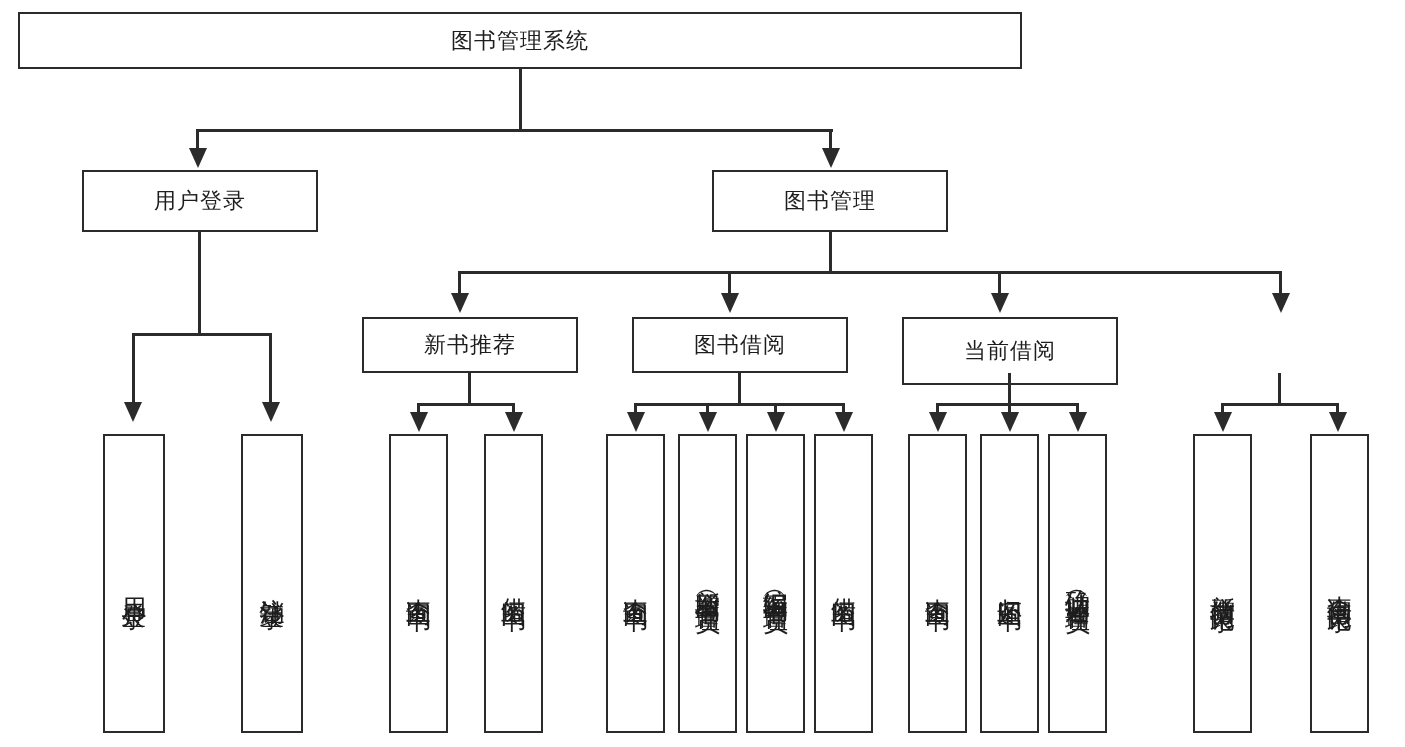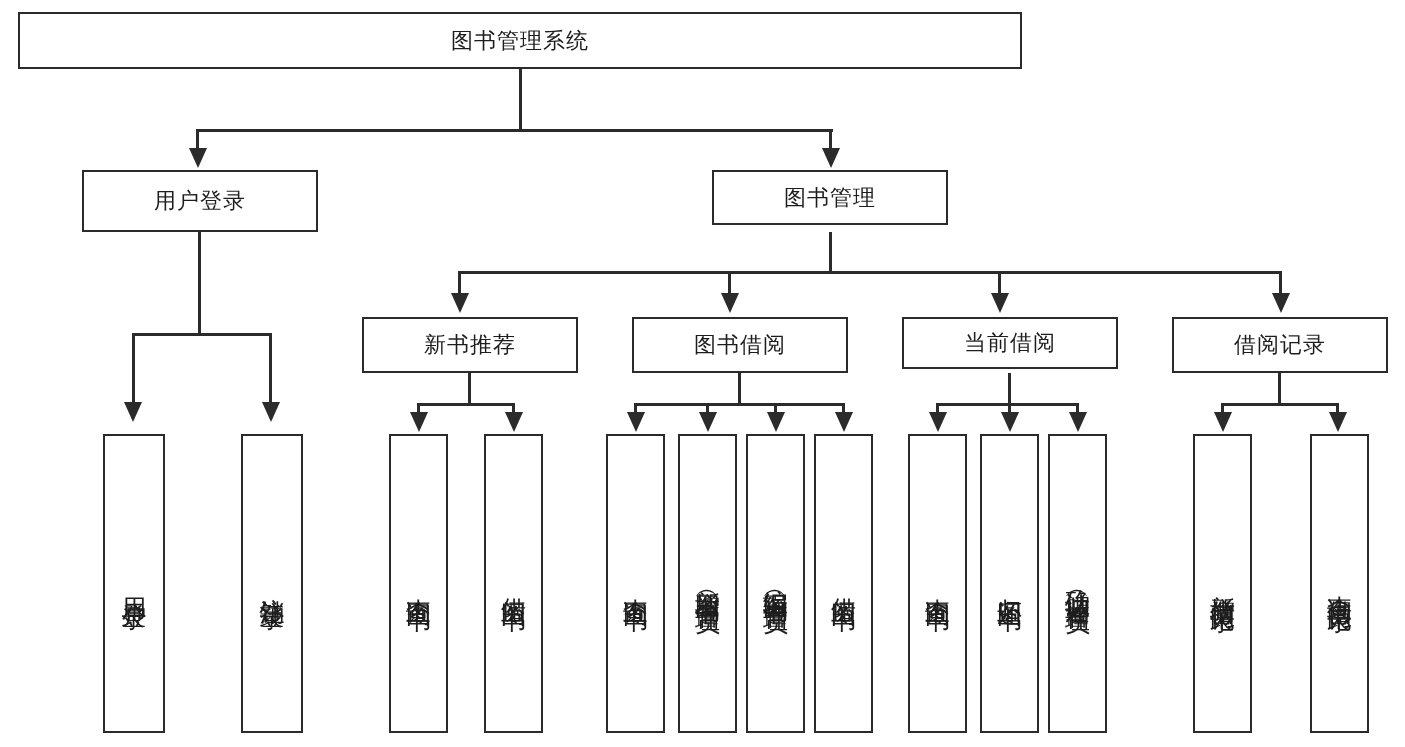--- a/index.html
+++ b/index.html
@@ -91,21 +91,21 @@
   <div class="ln vline" style="left:196px; top:129px; width:3px; height:23px;"></div>
   <div class="arrow" style="left:189px; top:148px;"></div>
 
   <div class="ln vline" style="left:829px; top:129px; width:3px; height:23px;"></div>
   <div class="arrow" style="left:822px; top:148px;"></div>
 
   <div class="node h" style="left:82px; top:170px; width:236px; height:62px;">
     <span class="label">用户登录</span>
   </div>
 
-  <div class="node h" style="left:712px; top:170px; width:236px; height:55px;">
+  <div class="node h" style="left:712px; top:170px; width:236px; height:62px;">
     <span class="label">图书管理</span>
   </div>
 
   <div class="ln vline" style="left:198px; top:232px; width:3px; height:103px;"></div>
   <div class="ln hline" style="left:132px; top:333px; width:139px; height:3px;"></div>
   <div class="ln vline" style="left:132px; top:333px; width:3px; height:72px;"></div>
   <div class="arrow" style="left:124px; top:402px;"></div>
   <div class="ln vline" style="left:269px; top:333px; width:3px; height:72px;"></div>
   <div class="arrow" style="left:262px; top:402px;"></div>
 
@@ -119,25 +119,22 @@
   <div class="arrow" style="left:991px; top:293px;"></div>
   <div class="ln vline" style="left:1279px; top:271px; width:3px; height:26px;"></div>
   <div class="arrow" style="left:1272px; top:293px;"></div>
 
   <div class="node h" style="left:632px; top:317px; width:216px; height:56px;">
     <span class="label">图书借阅</span>
   </div>
   <div class="node h" style="left:362px; top:317px; width:216px; height:56px;">
     <span class="label">新书推荐</span>
   </div>
-  <div class="node h" style="left:902px; top:317px; width:216px; height:52px;">
+  <div class="node h" style="left:902px; top:317px; width:216px; height:68px;">
     <span class="label">当前借阅</span>
-  </div>
-  <div class="node h" style="left:1172px; top:317px; width:216px; height:56px;">
-    <span class="label">借阅记录</span>
   </div>
 
   <div class="ln vline" style="left:468px; top:373px; width:3px; height:33px;"></div>
   <div class="ln hline" style="left:417px; top:403px; width:98px; height:3px;"></div>
   <div class="ln vline" style="left:417px; top:403px; width:3px; height:12px;"></div>
   <div class="arrow" style="left:410px; top:412px;"></div>
   <div class="ln vline" style="left:512px; top:403px; width:3px; height:12px;"></div>
   <div class="arrow" style="left:505px; top:412px;"></div>
 
   <div class="ln vline" style="left:738px; top:373px; width:3px; height:33px;"></div>

